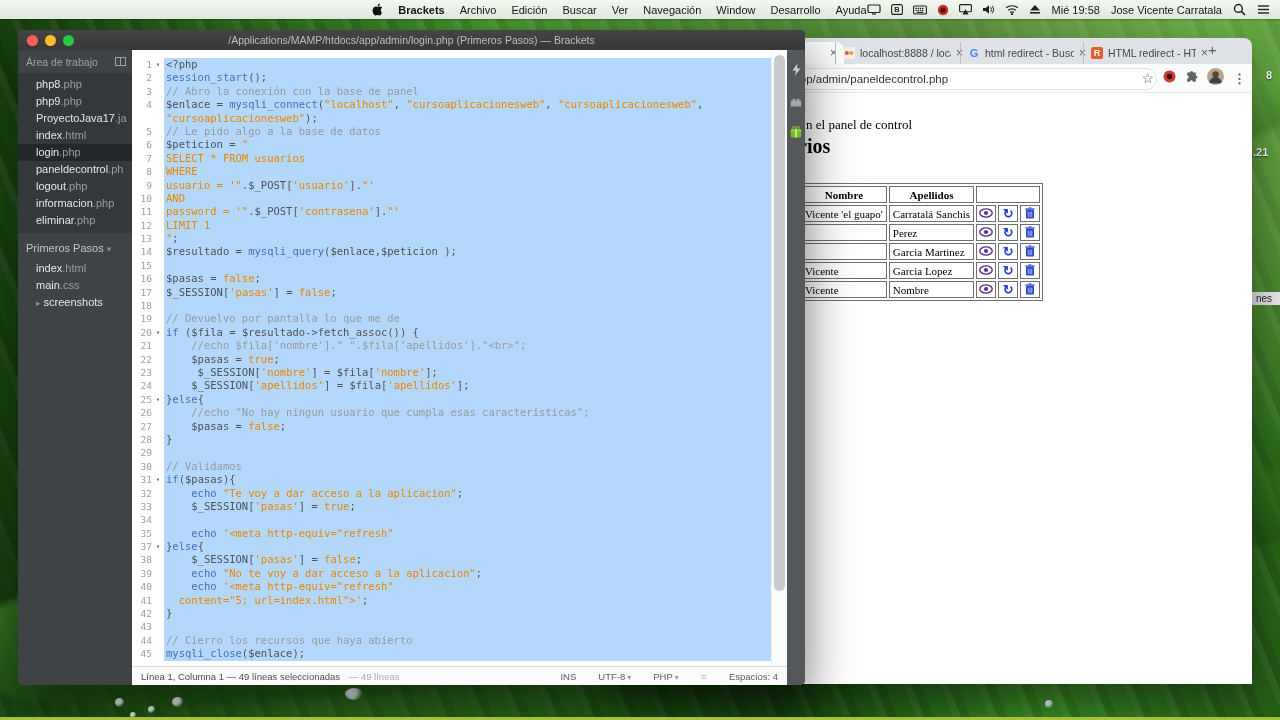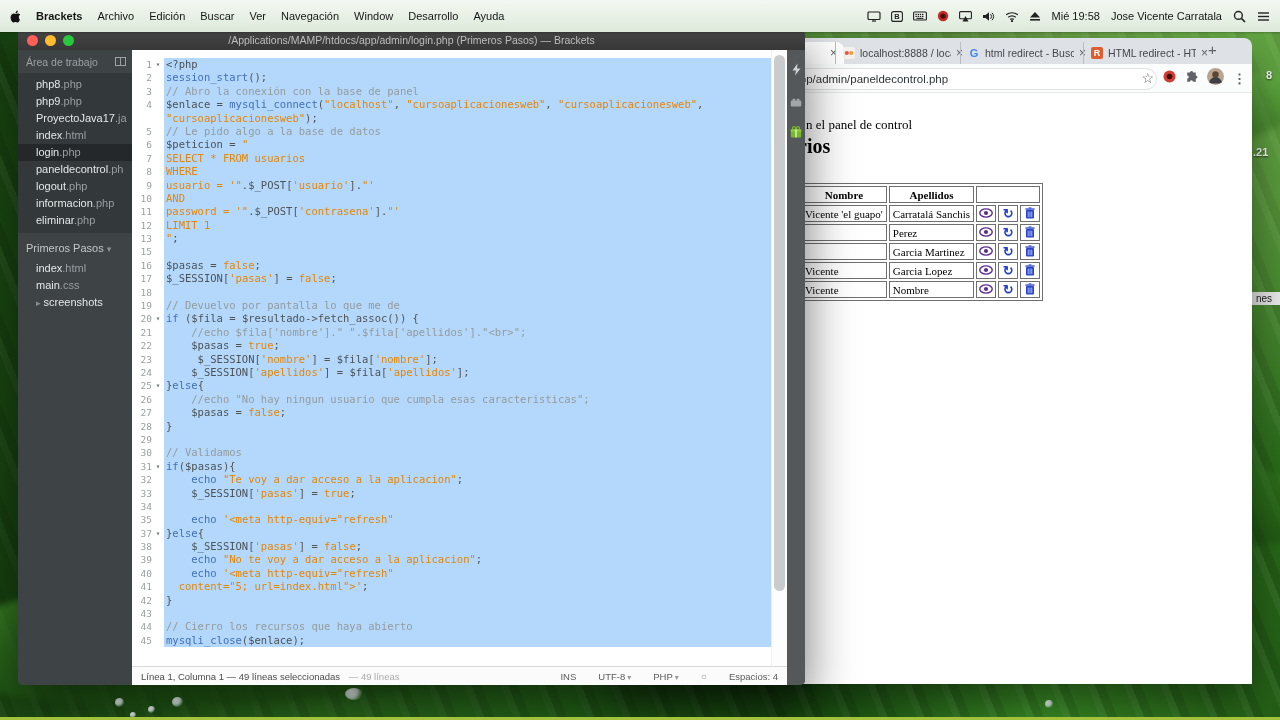--- a/index.html
+++ b/index.html
@@ -10,21 +10,21 @@
       repeating-linear-gradient(68deg, rgba(255,255,255,.05) 0 7px, rgba(0,0,0,.10) 7px 16px, rgba(0,0,0,0) 16px 34px),
       linear-gradient(104deg,#16400f 0%,#2b6a1c 16%,#3f9329 34%,#2d7a1e 50%,#1b5212 66%,#3a8d26 84%,#245f16 100%);
     border-bottom:3px solid #a3c23c;}
   .blade{position:absolute;filter:blur(3px);opacity:.55;border-radius:45%;}
   .b1{left:140px;top:180px;width:520px;height:90px;transform:rotate(-9deg);background:linear-gradient(#4fa82f,#1c4d10);}
   .b2{left:680px;top:420px;width:640px;height:120px;transform:rotate(6deg);background:linear-gradient(#3f8f26,#123c0a);}
   .b3{left:-60px;top:560px;width:700px;height:140px;transform:rotate(-4deg);background:linear-gradient(#57b437,#1d5511);}
   .b4{left:900px;top:100px;width:420px;height:80px;transform:rotate(-14deg);background:linear-gradient(#73c94e,#2c6b1a);}
   .drop{position:absolute;border-radius:50%;background:radial-gradient(circle at 35% 30%, #ffffff, #d4ecdc 40%, rgba(170,215,180,.25) 72%, transparent 78%);}
   
-  .menubar{position:absolute;top:0;left:0;right:0;height:32px;z-index:60;display:flex;align-items:center;justify-content:space-between;
+  .menubar{position:absolute;top:0;left:0;right:0;height:19px;z-index:60;display:flex;align-items:center;justify-content:flex-end;
     padding:0 10px;background:linear-gradient(#f3f8f2,#dde9da);font-size:11px;color:#161616;box-shadow:0 1px 2px rgba(0,0,0,.25);}
   .mb-left{display:flex;align-items:center;gap:15px;}
   .mb-item{cursor:default;}
   .mb-app{font-weight:bold;}
   .mb-right{display:flex;align-items:center;gap:11px;}
   .mi{display:inline-flex;align-items:center;}
   .mb-clock,.mb-user{font-size:11px;}
   
   .frag{position:absolute;z-index:5;color:#fff;font-weight:bold;font-size:11px;text-shadow:0 1px 2px rgba(0,0,0,.65);}
   .fragnes{background:#ededed;color:#1c1c1c;font-weight:normal;font-size:10px;border-radius:3px;padding:1px 10px 1px 6px;text-shadow:none;}
@@ -491,20 +491,25 @@
                 <span class="gut">12</span>
                 <span class="fold"></span>
                 <span class="cline"><span class="cms">LIMIT 1</span></span>
               </div>
               <div class="crow">
                 <span class="gut">13</span>
                 <span class="fold"></span>
                 <span class="cline"><span class="cms">"</span><span class="cmp">;</span></span>
               </div>
               <div class="crow">
+                <span class="gut">14</span>
+                <span class="fold"></span>
+                <span class="cline"><span class="cmv">$resultado</span><span class="cmp"> = </span><span class="cmf">mysqli_query</span><span class="cmp">(</span><span class="cmv">$enlace</span><span class="cmp">,</span><span class="cmv">$peticion</span><span class="cmp"> );</span></span>
+              </div>
+              <div class="crow">
                 <span class="gut">15</span>
                 <span class="fold"></span>
                 <span class="cline"></span>
               </div>
               <div class="crow">
                 <span class="gut">16</span>
                 <span class="fold"></span>
                 <span class="cline"><span class="cmv">$pasas</span><span class="cmp"> = </span><span class="cma">false</span><span class="cmp">;</span></span>
               </div>
               <div class="crow">

